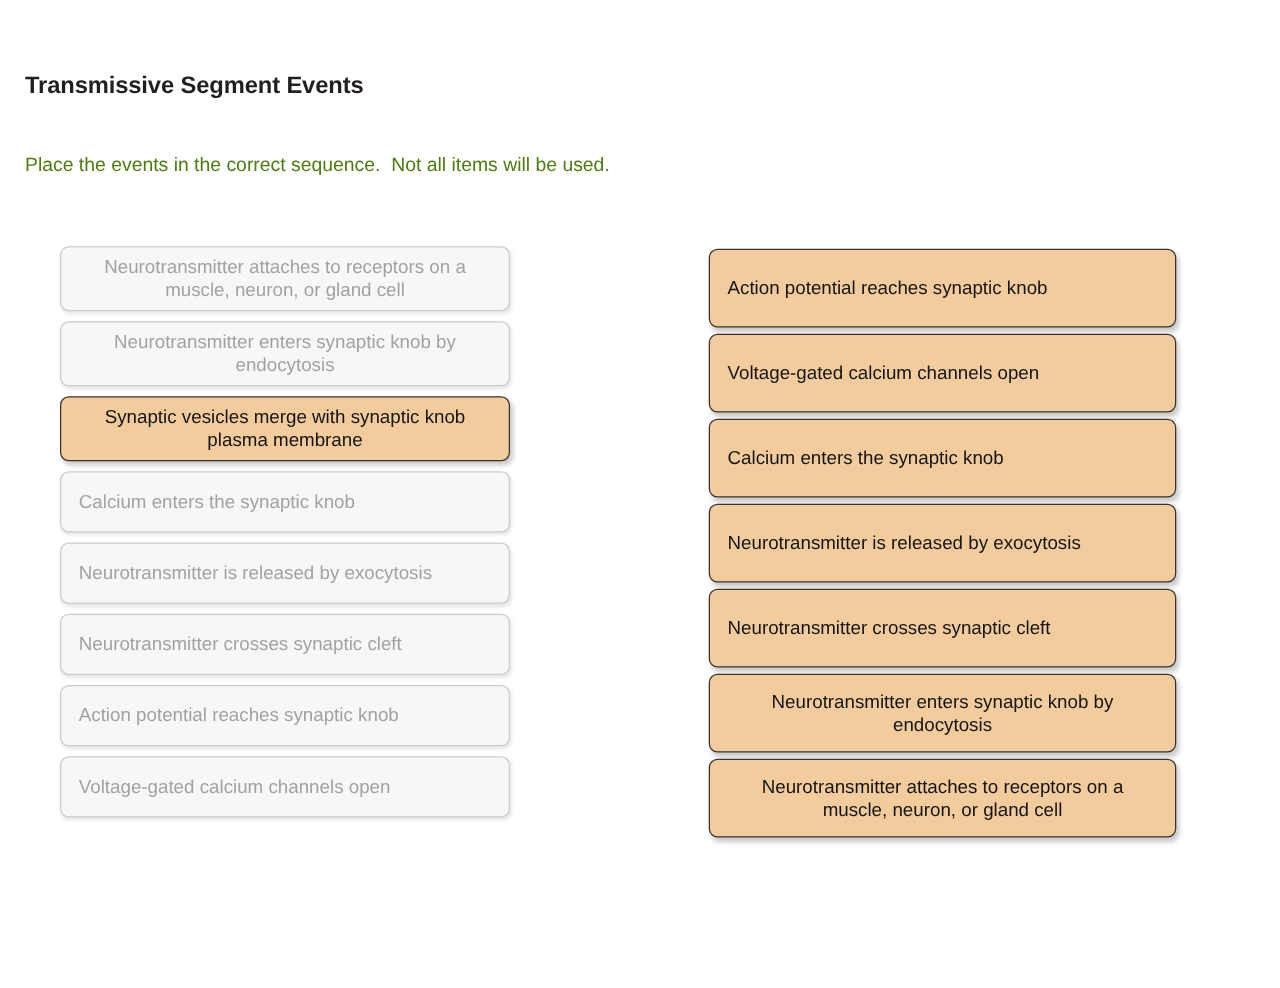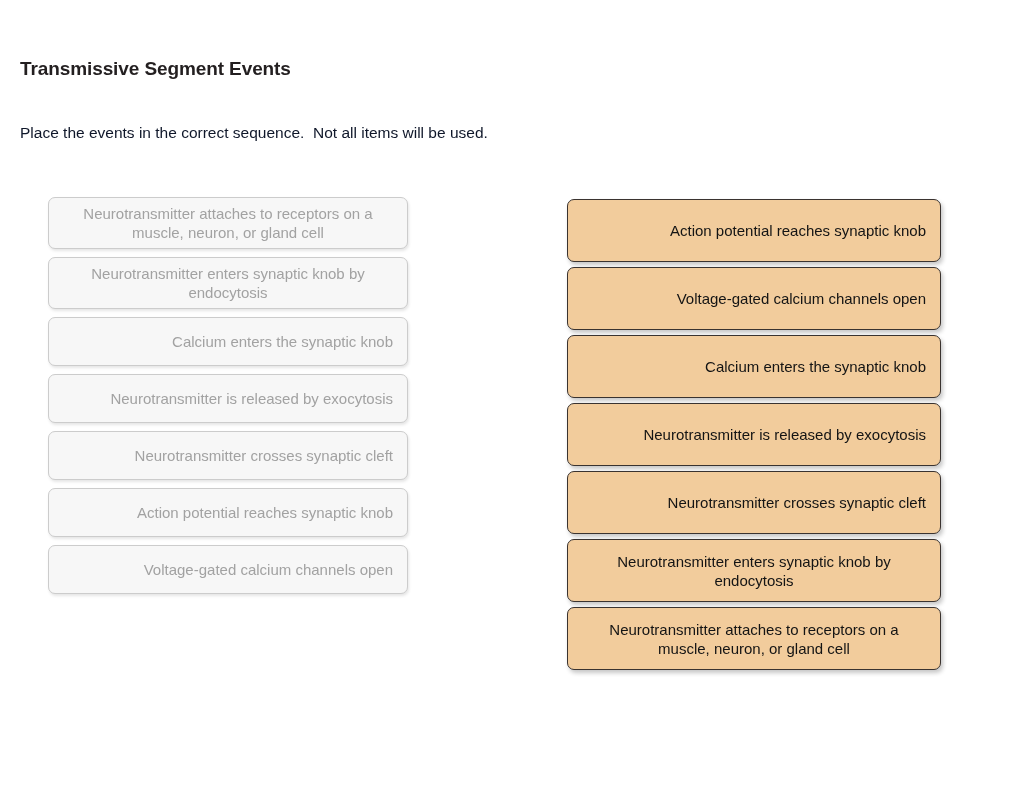--- a/index.html
+++ b/index.html
@@ -23,21 +23,21 @@
     font-size: 19px;
     font-weight: bold;
     color: #231f20;
     letter-spacing: -0.1px;
   }
   .instruction {
     position: absolute;
     left: 20px; top: 124px;
     font-size: 15.5px;
     font-weight: normal;
-    color: #0f172a;
+    color: #4d7c0f;
     white-space: pre;
   }
 
   
   .bank-column {
     position: absolute;
     left: 48px; top: 197px;
     width: 360px;
     display: flex;
     flex-direction: column;
@@ -49,21 +49,21 @@
     width: 374px;
     display: flex;
     flex-direction: column;
     gap: 5px;
   }
 
   
   .card {
     display: flex;
     align-items: center;
-    justify-content: flex-end;
+    justify-content: flex-start;
     text-align: center;
     border-radius: 7px;
     font-size: 15px;
     line-height: 19px;
     padding: 6px 14px;
     user-select: none;
   }
 
   .card.active {
     background: #f2cc9c;
@@ -96,20 +96,23 @@
 
   <div class="instruction">Place the events in the correct sequence.  Not all items will be used.</div>
 
   <div class="bank-column" id="bank-column">
       <div class="card disabled">
         <span>Neurotransmitter attaches to receptors on a muscle, neuron, or gland cell</span>
       </div>
       <div class="card disabled">
         <span>Neurotransmitter enters synaptic knob by endocytosis</span>
       </div>
+      <div class="card active">
+        <span>Synaptic vesicles merge with synaptic knob plasma membrane</span>
+      </div>
       <div class="card disabled">
         <span>Calcium enters the synaptic knob</span>
       </div>
       <div class="card disabled">
         <span>Neurotransmitter is released by exocytosis</span>
       </div>
       <div class="card disabled">
         <span>Neurotransmitter crosses synaptic cleft</span>
       </div>
       <div class="card disabled">

